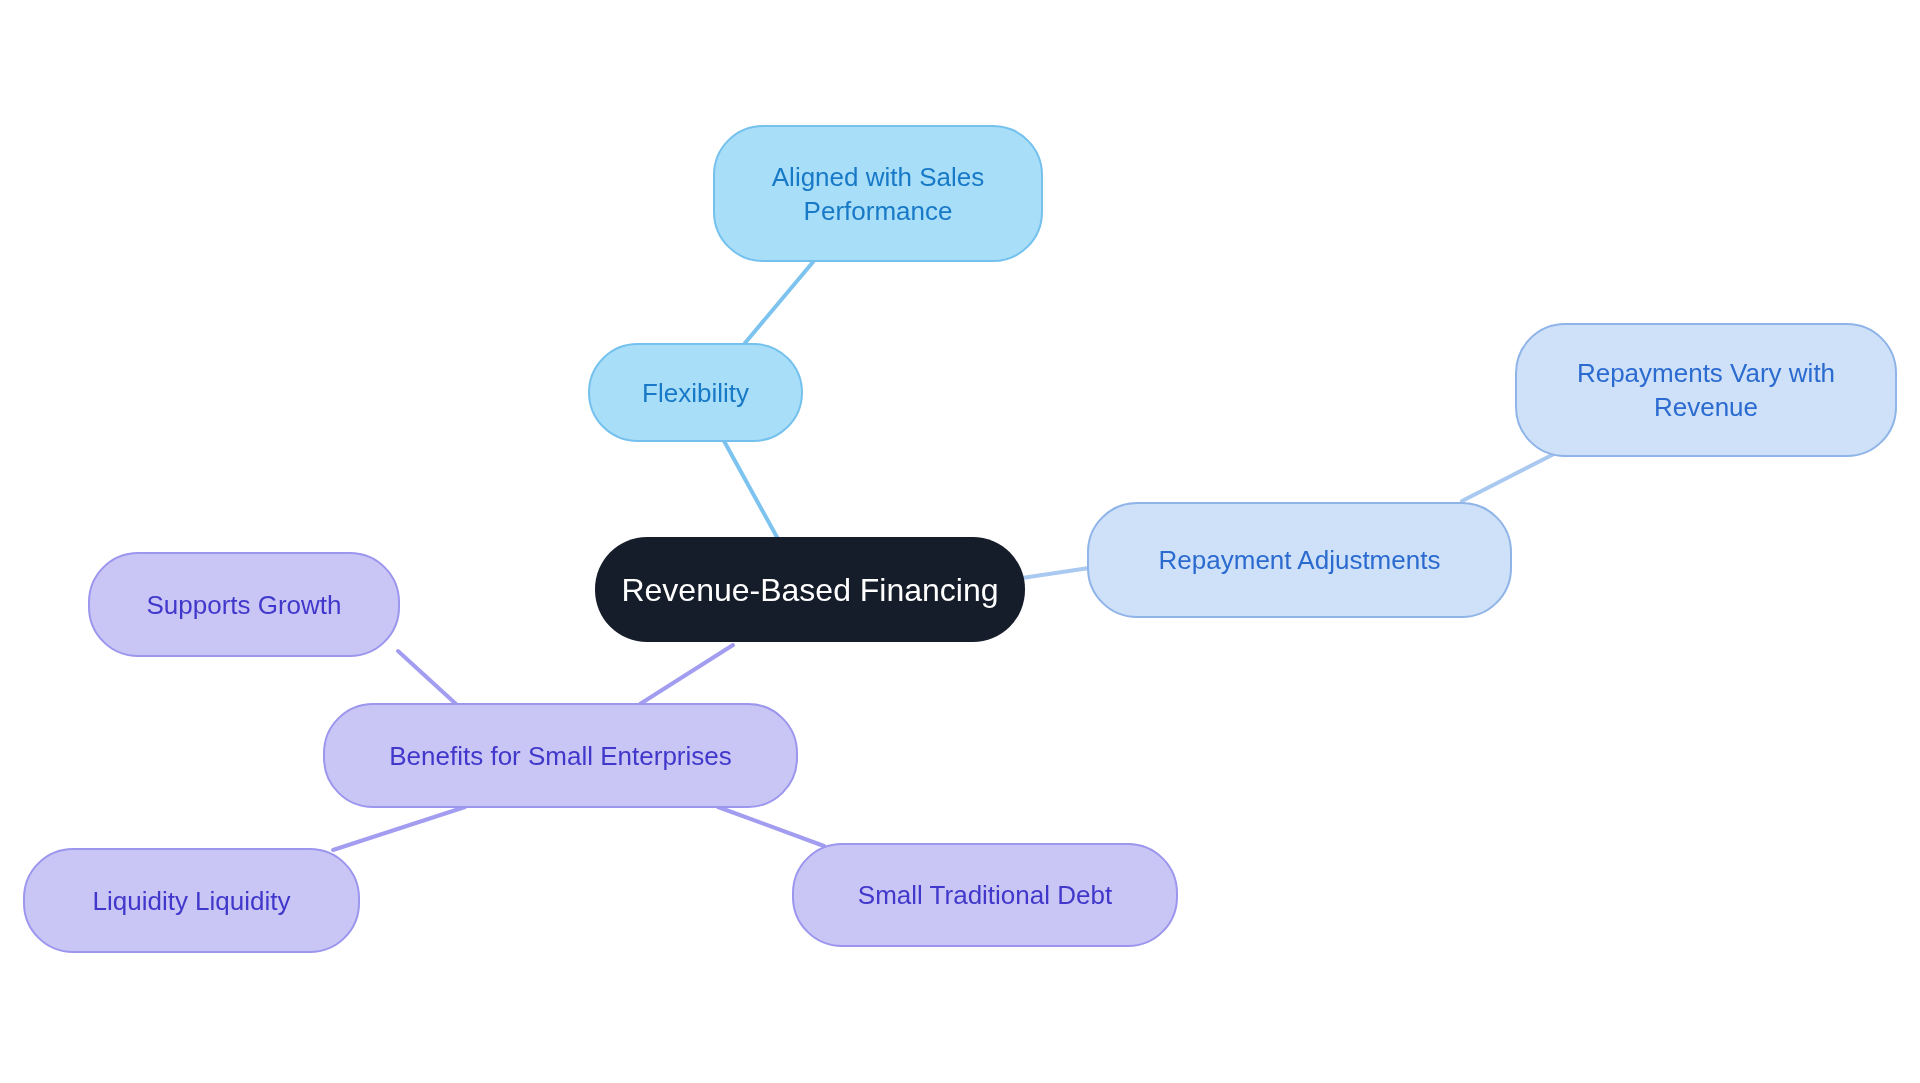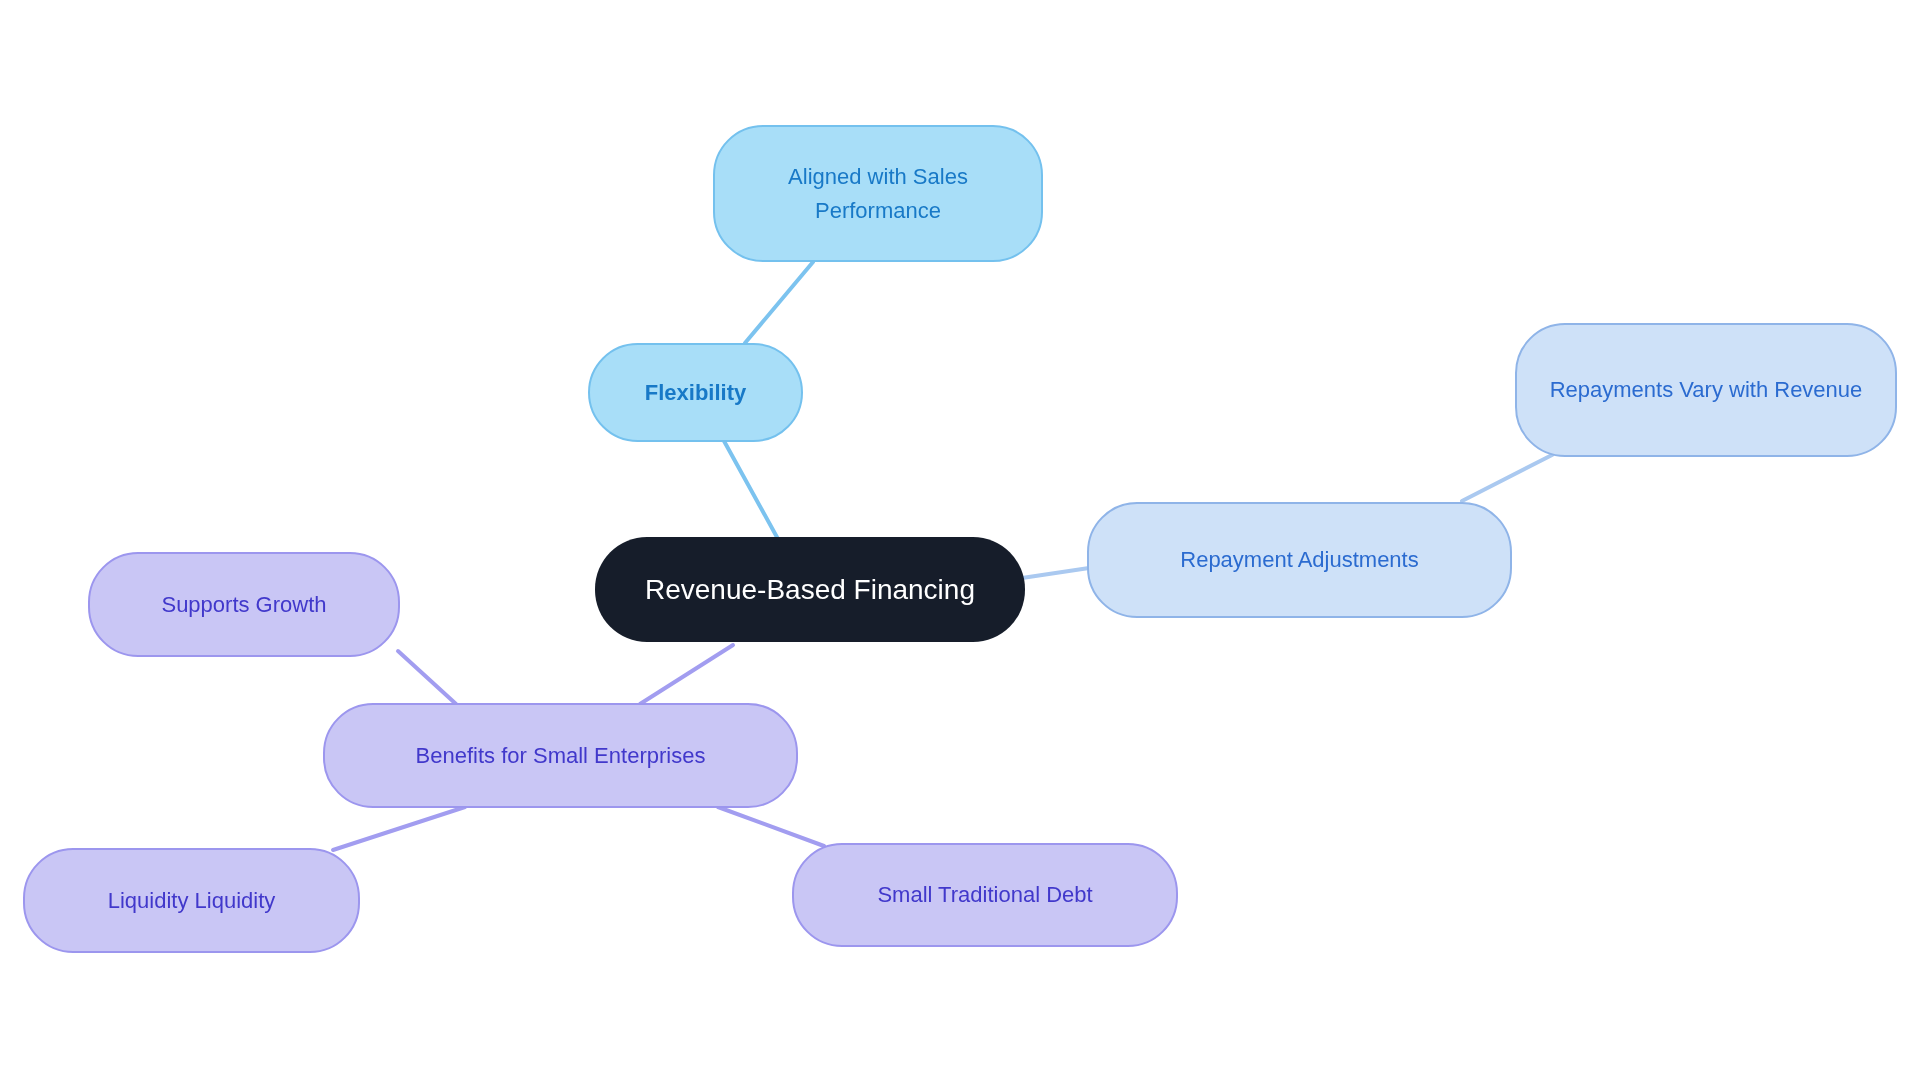--- a/index.html
+++ b/index.html
@@ -27,27 +27,27 @@
     align-items: center;
     justify-content: center;
     text-align: center;
     box-sizing: border-box;
     cursor: default;
   }
   .node.central {
     background: var(--root-fill);
     color: var(--root-text);
     border-radius: 52px;
-    font-size: 28px;
+    font-size: 32px;
     line-height: 34px;
   }
   .node.child {
     border-radius: 50px;
     border: 2px solid;
-    font-size: 22px;
+    font-size: 26px;
     line-height: 34px;
     padding: 0 28px;
   }
   .node.sky  { background: var(--sky-fill);  border-color: var(--sky-border);  color: var(--sky-text); }
   .node.pale { background: var(--pale-fill); border-color: var(--pale-border); color: var(--pale-text); }
   .node.lav  { background: var(--lav-fill);  border-color: var(--lav-border);  color: var(--lav-text); }
 </style>
 </head>
 <body>
 
@@ -59,21 +59,21 @@
     <line class="pale" x1="1022" y1="578" x2="1136" y2="561"></line>
     <line class="pale" x1="1462" y1="501" x2="1552" y2="455"></line>
     <line class="lav" x1="733" y1="645" x2="640" y2="704"></line>
     <line class="lav" x1="398" y1="651" x2="456" y2="704"></line>
     <line class="lav" x1="465" y1="807" x2="333" y2="850"></line>
     <line class="lav" x1="718" y1="807" x2="824" y2="846"></line>
   </svg>
 
   <div class="node central" style="left:595px; top:537px; width:430px; height:105px;">Revenue-Based Financing</div>
 
-  <div class="node child sky" style="left:588px; top:343px; width:215px; height:99px;font-weight:bold;">Flexibility</div>
+  <div class="node child sky" style="left:588px; top:343px; width:215px; height:99px;">Flexibility</div>
 
   <div class="node child sky" style="left:713px; top:125px; width:330px; height:137px;">Aligned with Sales Performance</div>
 
   <div class="node child pale" style="left:1087px; top:502px; width:425px; height:116px;">Repayment Adjustments</div>
 
   <div class="node child pale" style="left:1515px; top:323px; width:382px; height:134px;">Repayments Vary with Revenue</div>
 
   <div class="node child lav" style="left:88px; top:552px; width:312px; height:105px;">Supports Growth</div>
 
   <div class="node child lav" style="left:323px; top:703px; width:475px; height:105px;">Benefits for Small Enterprises</div>

